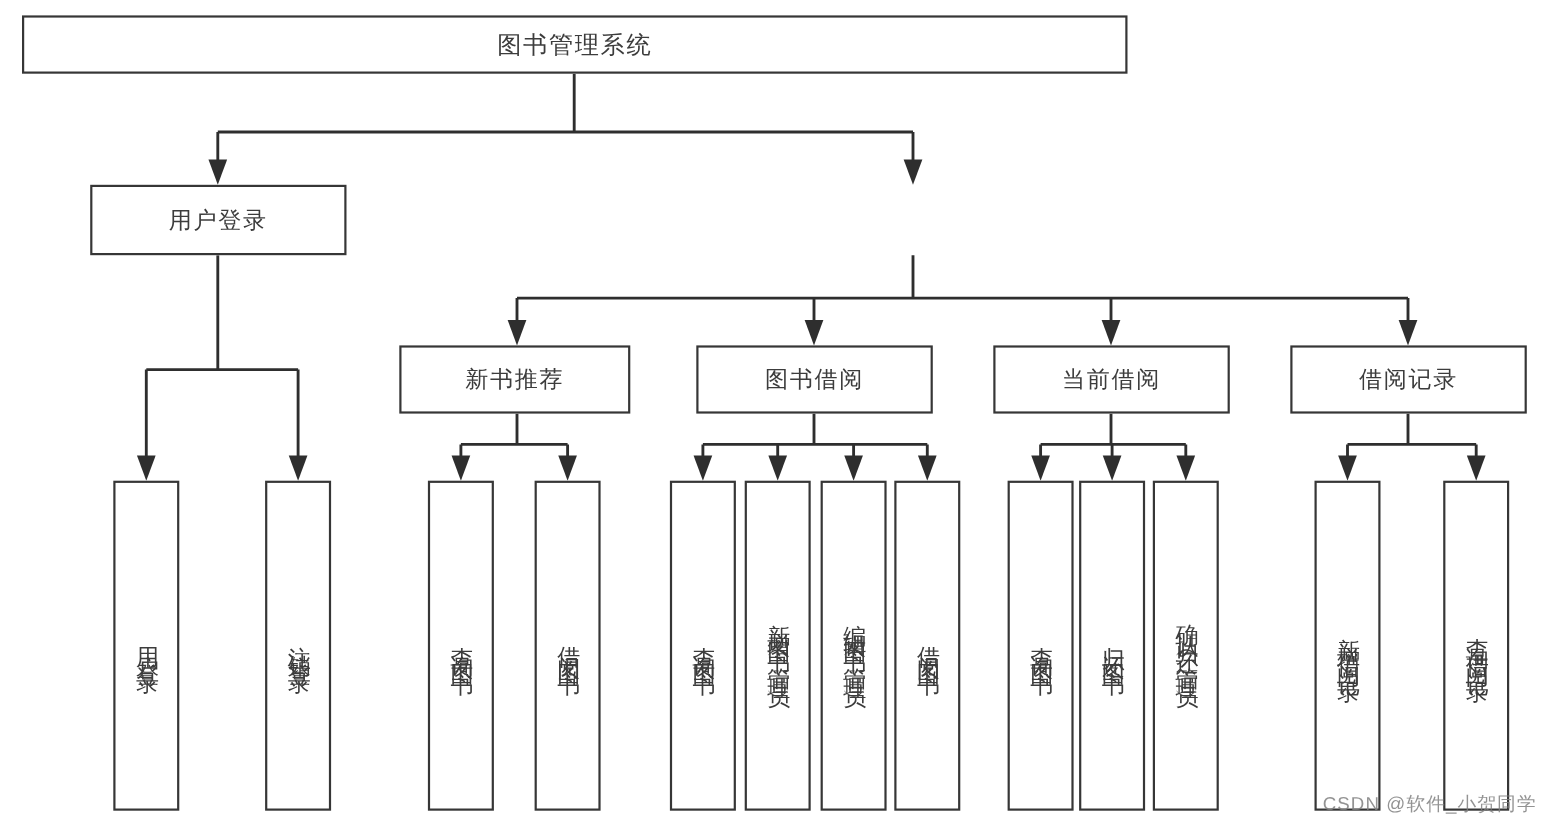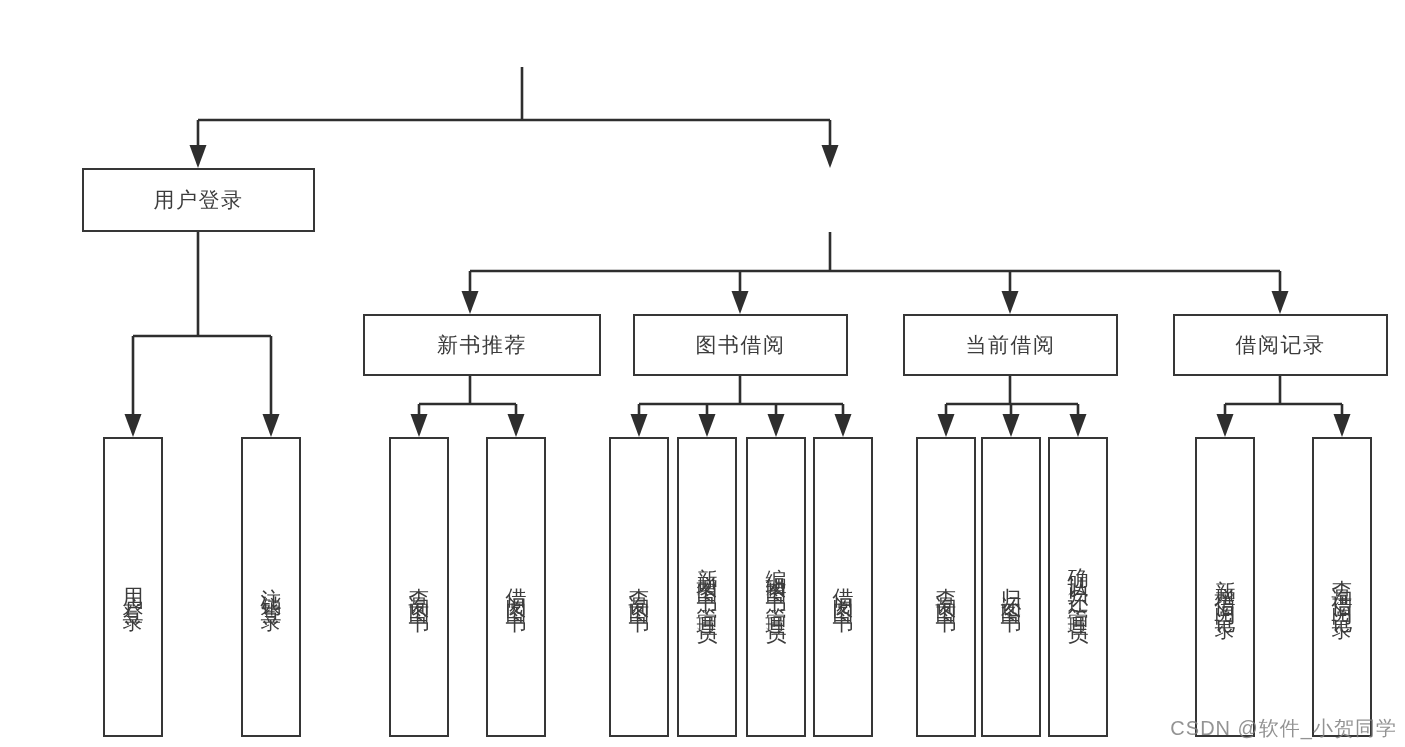--- a/index.html
+++ b/index.html
@@ -16,21 +16,21 @@
     box-sizing:border-box;z-index:1;
   }
   .hlabel{font-size:21px;letter-spacing:1.5px;white-space:nowrap;}
   .rootlabel{font-size:22px;}
   .vtext{
     writing-mode:vertical-rl;text-orientation:mixed;
     font-size:21px;letter-spacing:8px;line-height:1.15;
   }
   .watermark{
     position:absolute;right:8px;bottom:5px;z-index:2;
-    font-size:20px;letter-spacing:1px;color:rgba(128,128,128,0.85);
+    font-size:17px;letter-spacing:1px;color:rgba(128,128,128,0.85);
     white-space:nowrap;
   }
 </style>
 </head>
 <body>
 
 <div class="canvas">
 
   <svg class="connectors" width="1405" height="747" viewBox="0 0 1405 747">
 
@@ -75,26 +75,29 @@
       <polygon class="ahead" points="1069.5,414 1086.5,414 1078,437"></polygon>
     </g>
 
     <g>
       <path class="cline" d="M1280 376 V404 M1225 404 H1342 M1225 404 V415 M1342 404 V415"></path>
       <polygon class="ahead" points="1216.5,414 1233.5,414 1225,437"></polygon>
       <polygon class="ahead" points="1333.5,414 1350.5,414 1342,437"></polygon>
     </g>
   </svg>
 
+  <div class="box" style="left:20px;top:14px;width:1005px;height:53px;">
+    <span class="hlabel rootlabel">图书管理系统</span>
+  </div>
 
   <div class="box" style="left:82px;top:168px;width:233px;height:64px;">
     <span class="hlabel">用户登录</span>
   </div>
 
-  <div class="box" style="left:363px;top:314px;width:238px;height:62px;">
+  <div class="box" style="left:363px;top:314px;width:210px;height:62px;">
     <span class="hlabel">新书推荐</span>
   </div>
   <div class="box" style="left:633px;top:314px;width:215px;height:62px;">
     <span class="hlabel">图书借阅</span>
   </div>
   <div class="box" style="left:903px;top:314px;width:215px;height:62px;">
     <span class="hlabel">当前借阅</span>
   </div>
   <div class="box" style="left:1173px;top:314px;width:215px;height:62px;">
     <span class="hlabel">借阅记录</span>

